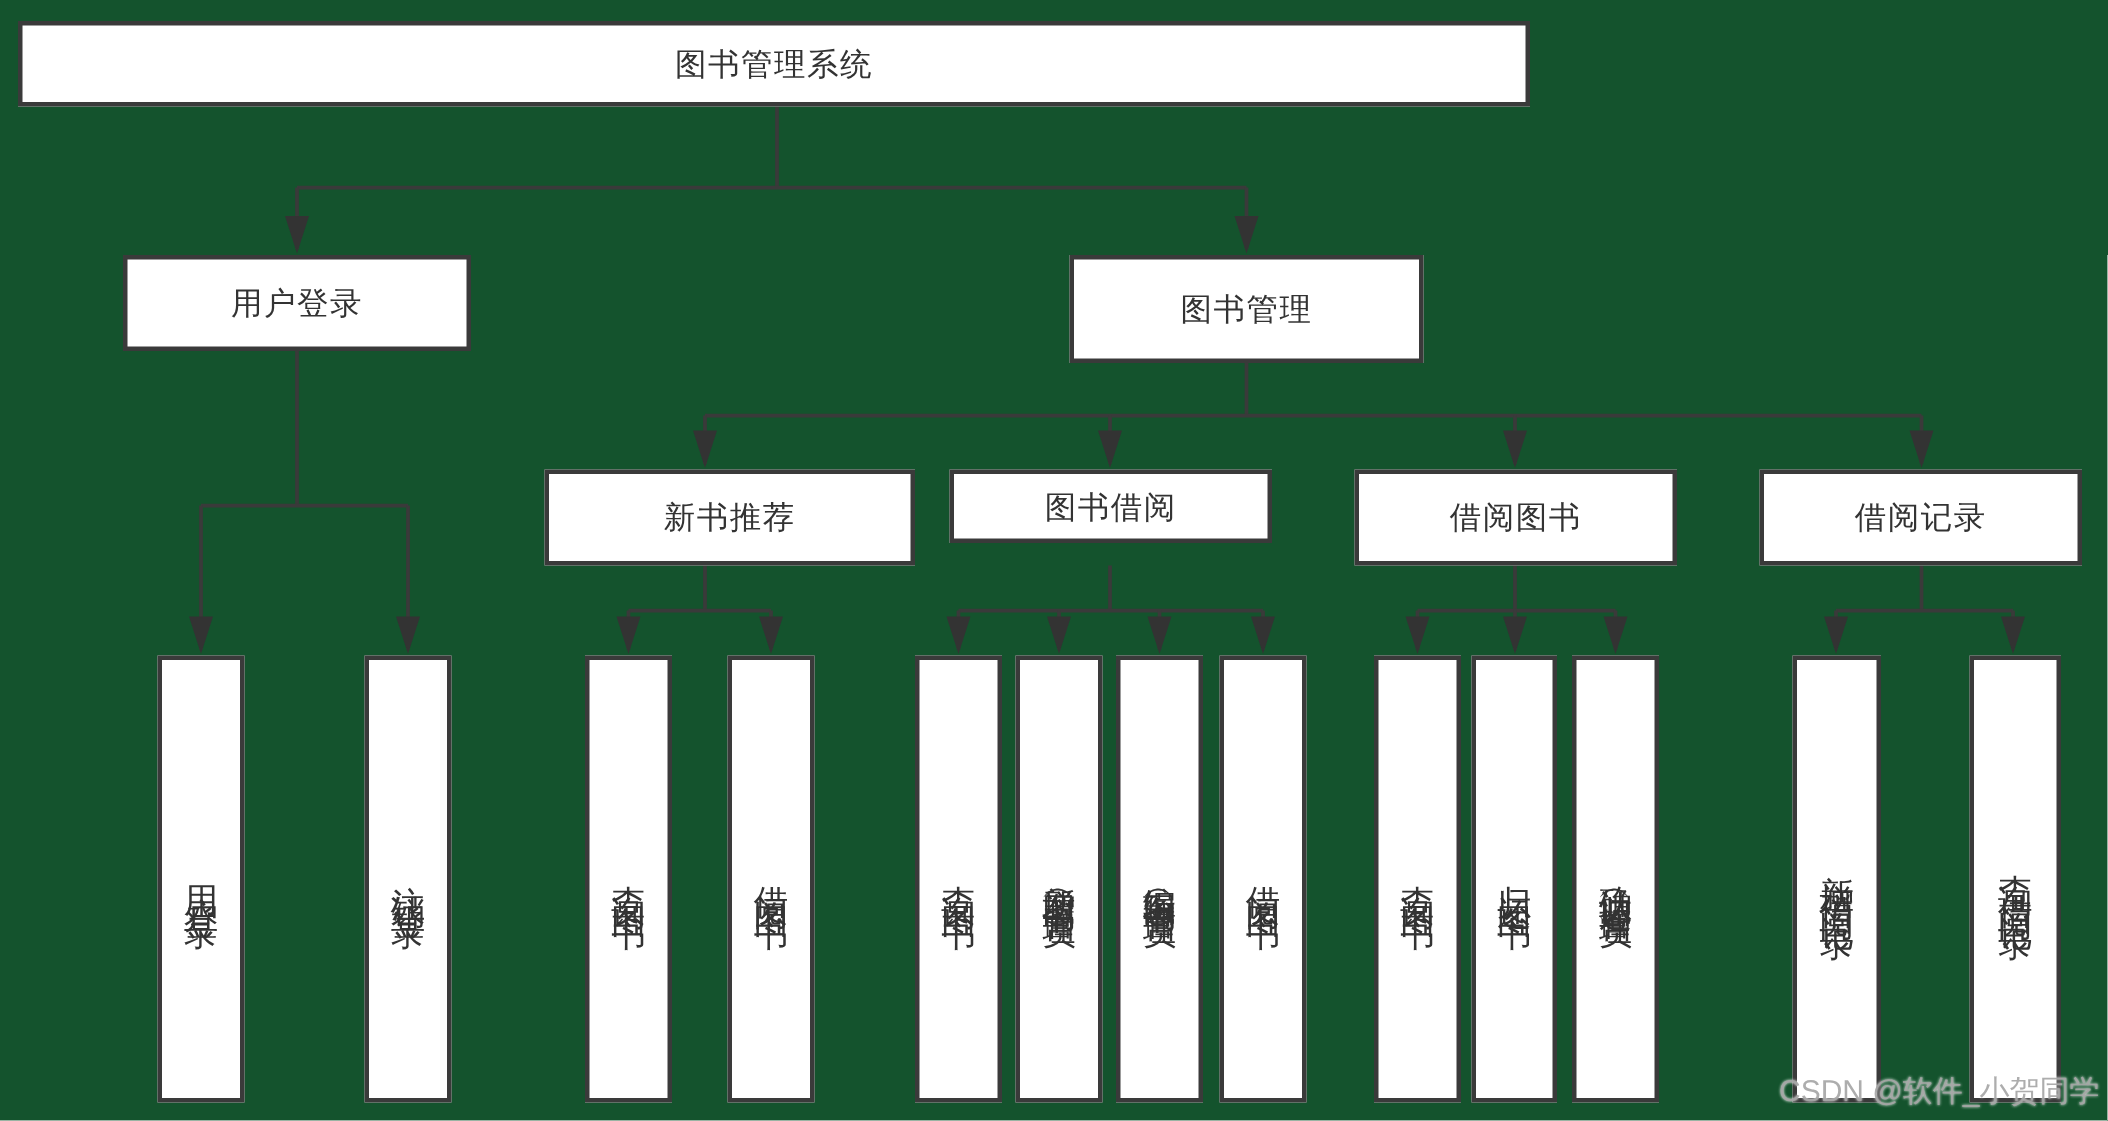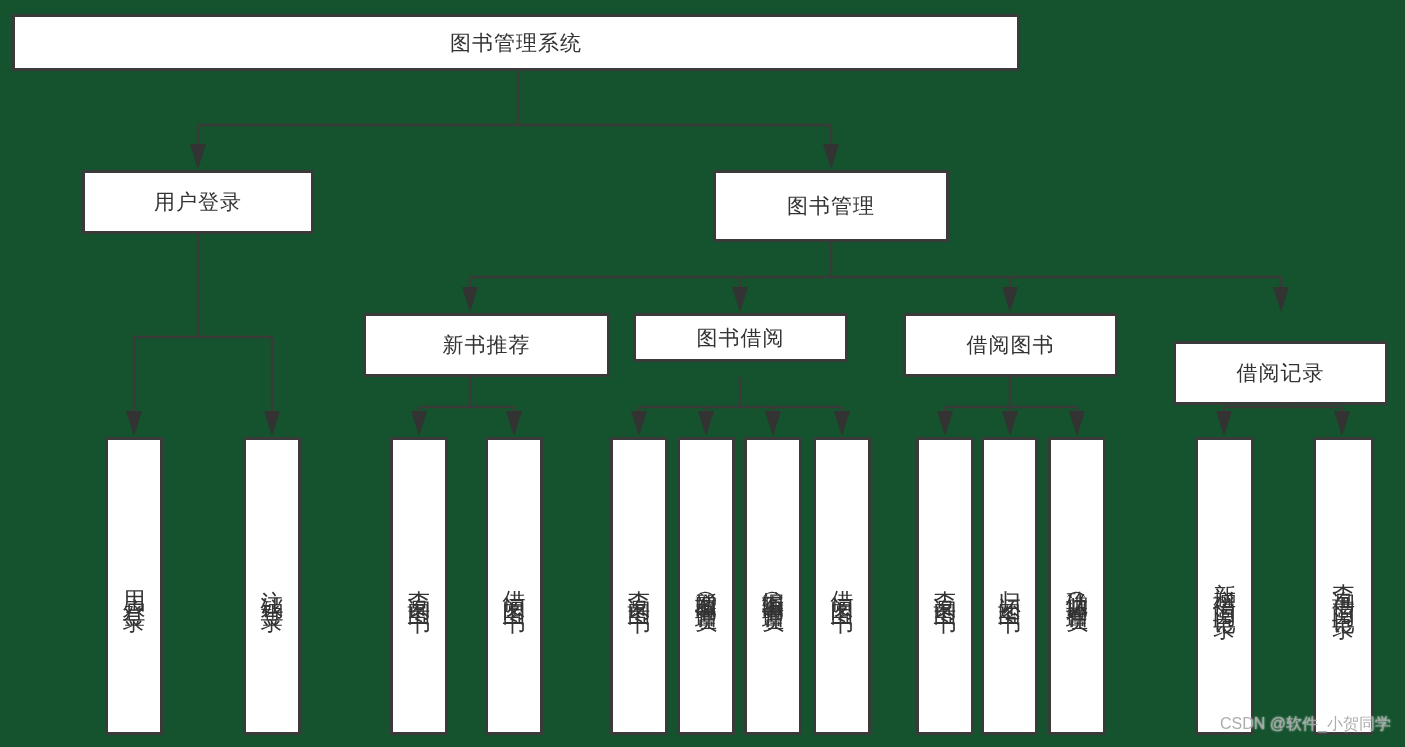--- a/index.html
+++ b/index.html
@@ -41,23 +41,23 @@
     writing-mode: vertical-rl;
     text-orientation: mixed;
     font-size: 23px;
     letter-spacing: 7px;
     line-height: 1;
     white-space: nowrap;
     color: #333333;
   }
   .watermark {
     position: absolute;
-    left: 1220px;
+    left: 1186px;
     top: 714px;
-    font-size: 16px;
+    font-size: 20px;
     color: rgba(164,164,164,0.9);
     text-shadow: 0 0 2px #ffffff;
     white-space: nowrap;
     z-index: 5;
   }
 </style>
 </head>
 <body>
 
 <div id="canvas">
@@ -141,21 +141,21 @@
 
   <div class="node hnode" style="left:363px; top:313px; width:247px; height:64px;">
     <span>新书推荐</span>
   </div>
   <div class="node hnode" style="left:633px; top:313px; width:215px; height:49px;">
     <span>图书借阅</span>
   </div>
   <div class="node hnode" style="left:903px; top:313px; width:215px; height:64px;">
     <span>借阅图书</span>
   </div>
-  <div class="node hnode" style="left:1173px; top:313px; width:215px; height:64px;margin-top:28px;">
+  <div class="node hnode" style="left:1173px; top:313px; width:215px; height:64px;">
     <span>借阅记录</span>
   </div>
 
   <div class="node vnode" style="left:105px; top:437px; width:58px; height:298px;">
     <span class="vlabel">用户登录</span>
   </div>
   <div class="node vnode" style="left:243px; top:437px; width:58px; height:298px;">
     <span class="vlabel">注销登录</span>
   </div>
 

